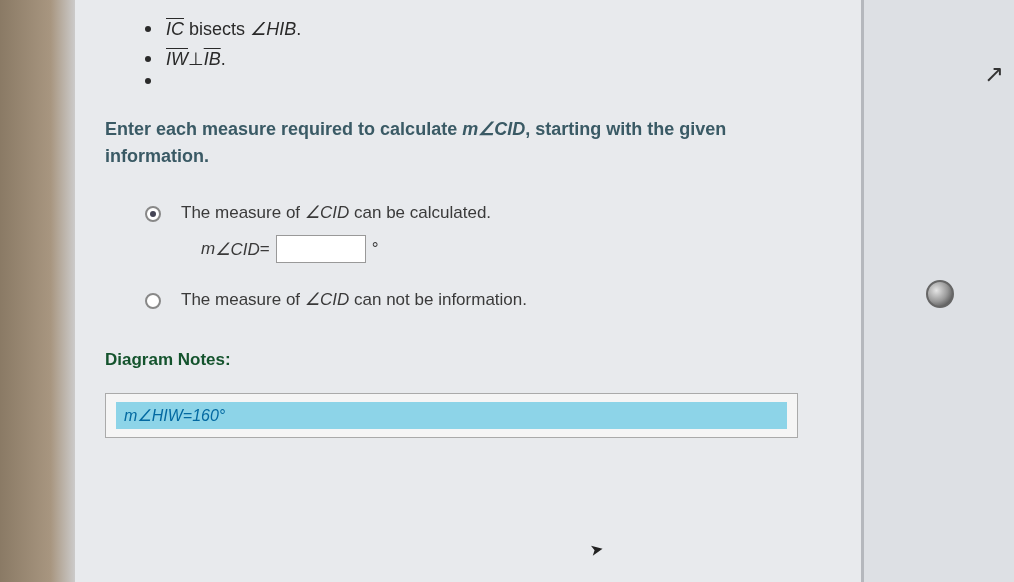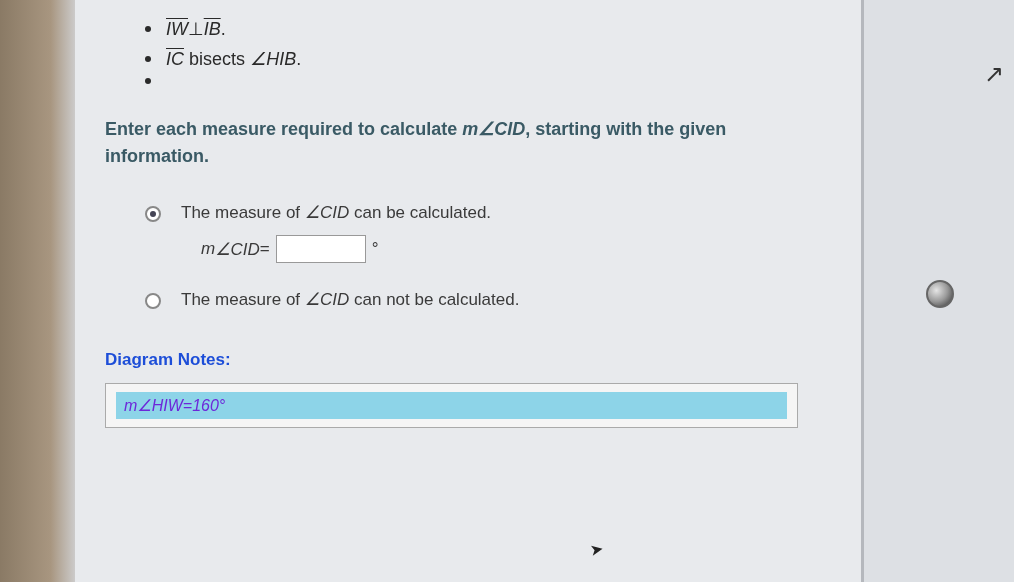--- a/index.html
+++ b/index.html
@@ -107,38 +107,38 @@
       height: 28px;
       border: 1px solid #999;
       background: #fff;
       margin: 0 6px;
       font-size: 15px;
       padding: 2px 5px;
     }
     .notes-label {
       font-size: 17px;
       font-weight: bold;
-      color: #1d4ed8;
+      color: #14532d;
       margin-top: 40px;
-      margin-bottom: 13px;
+      margin-bottom: 23px;
     }
     .notes-box {
       border: 1px solid #aaa;
       background: #f5f5f5;
       padding: 8px 10px;
       width: 95%;
     }
     .notes-highlight {
       background: #8dd4e8;
       padding: 4px 8px;
       display: inline-block;
       width: 100%;
       font-size: 16px;
       font-style: italic;
-      color: #6d28d9;
+      color: #0369a1;
     }
     .divider {
       position: absolute;
       right: 150px;
       top: 0;
       bottom: 0;
       width: 3px;
       background: #b5b8bd;
     }
     .spiral-hole {
@@ -181,27 +181,27 @@
 <div class="right-panel">
   <div class="arrow-tip">↗</div>
 </div>
 
 <div class="page-container">
 
   <ul class="bullet-list">
     <li>
       <span class="bullet"></span>
       <span>
-        <span class="overline">IW</span><span>⊥</span><span class="overline">IB</span><span>.</span>
+        <span class="overline">IC</span><span> bisects </span><span class="italic angle">HIB</span><span>.</span>
       </span>
     </li>
     <li>
       <span class="bullet"></span>
       <span>
-        <span class="overline">IC</span><span> bisects </span><span class="italic angle">HIB</span><span>.</span>
+        <span class="overline">IW</span><span>⊥</span><span class="overline">IB</span><span>.</span>
       </span>
     </li>
     <li>
       <span class="bullet"></span>
     </li>
   </ul>
 
   <div class="instruction">
     <span>Enter each measure required to calculate </span><span class="italic">m</span><span class="italic angle">CID</span><span>, starting with the given information.</span>
   </div>
@@ -219,21 +219,21 @@
             <span> = </span>
           <input type="text" class="answer-input" value="" style="">
           <span>°</span>
         </div>
       </div>
     </div>
 
     <div class="option">
       <div class="radio"></div>
       <div class="option-content">
-        <span>The measure of </span><span class="italic angle">CID</span><span> can not be calculated.</span>
+        <span>The measure of </span><span class="italic angle">CID</span><span> can not be information.</span>
       </div>
     </div>
   </div>
 
   <div class="notes-label">Diagram Notes:</div>
 
   <div class="notes-box">
     <div class="notes-highlight">
       <span>m</span><span class="angle">HIW</span><span>=160°</span>
     </div>

